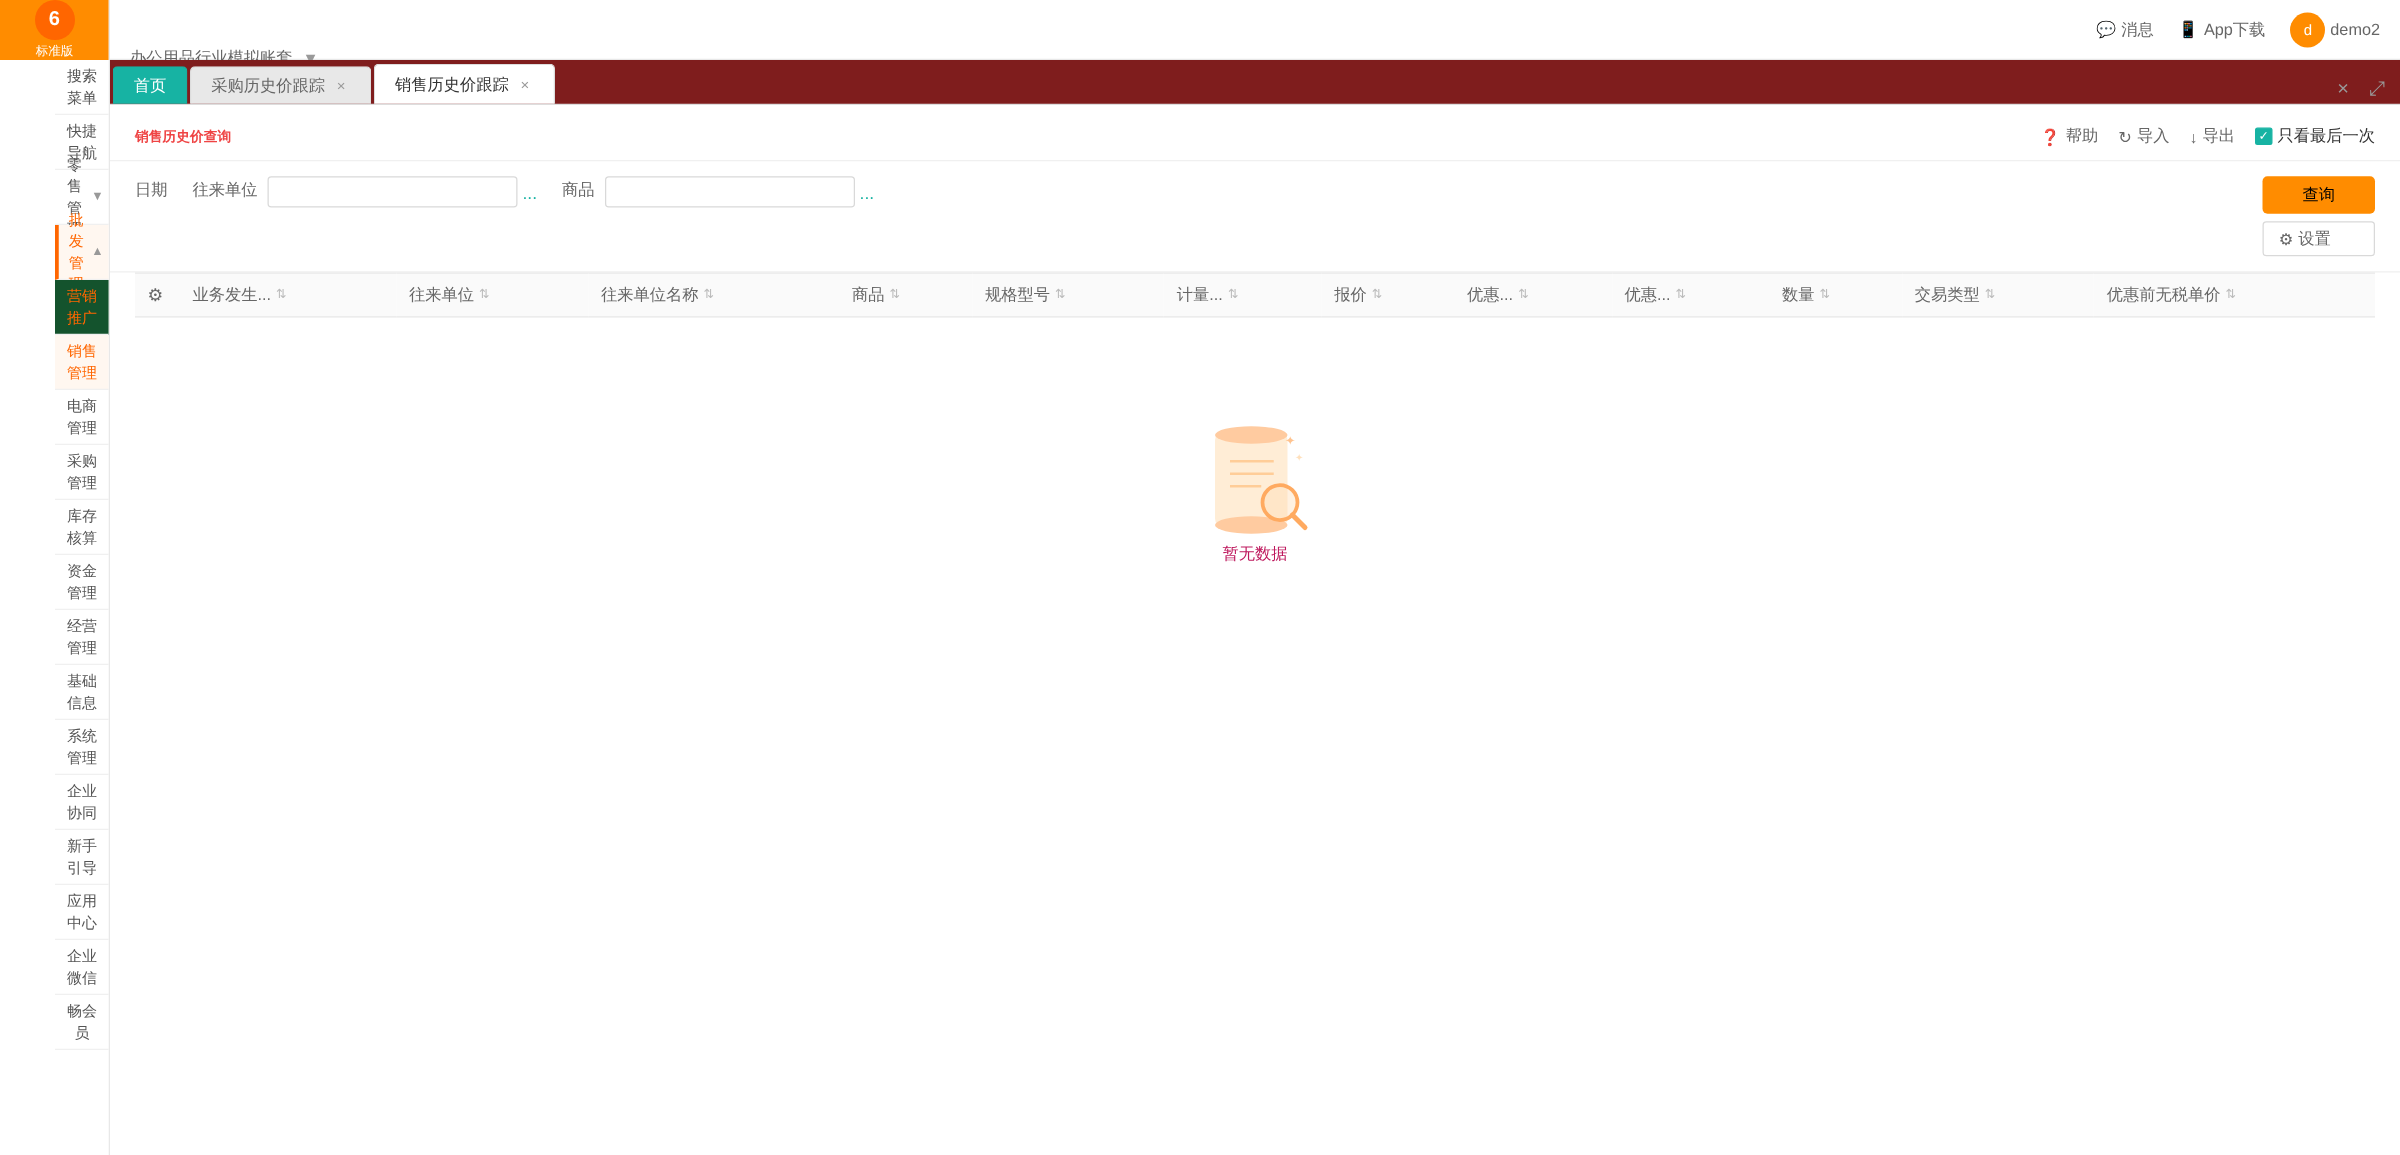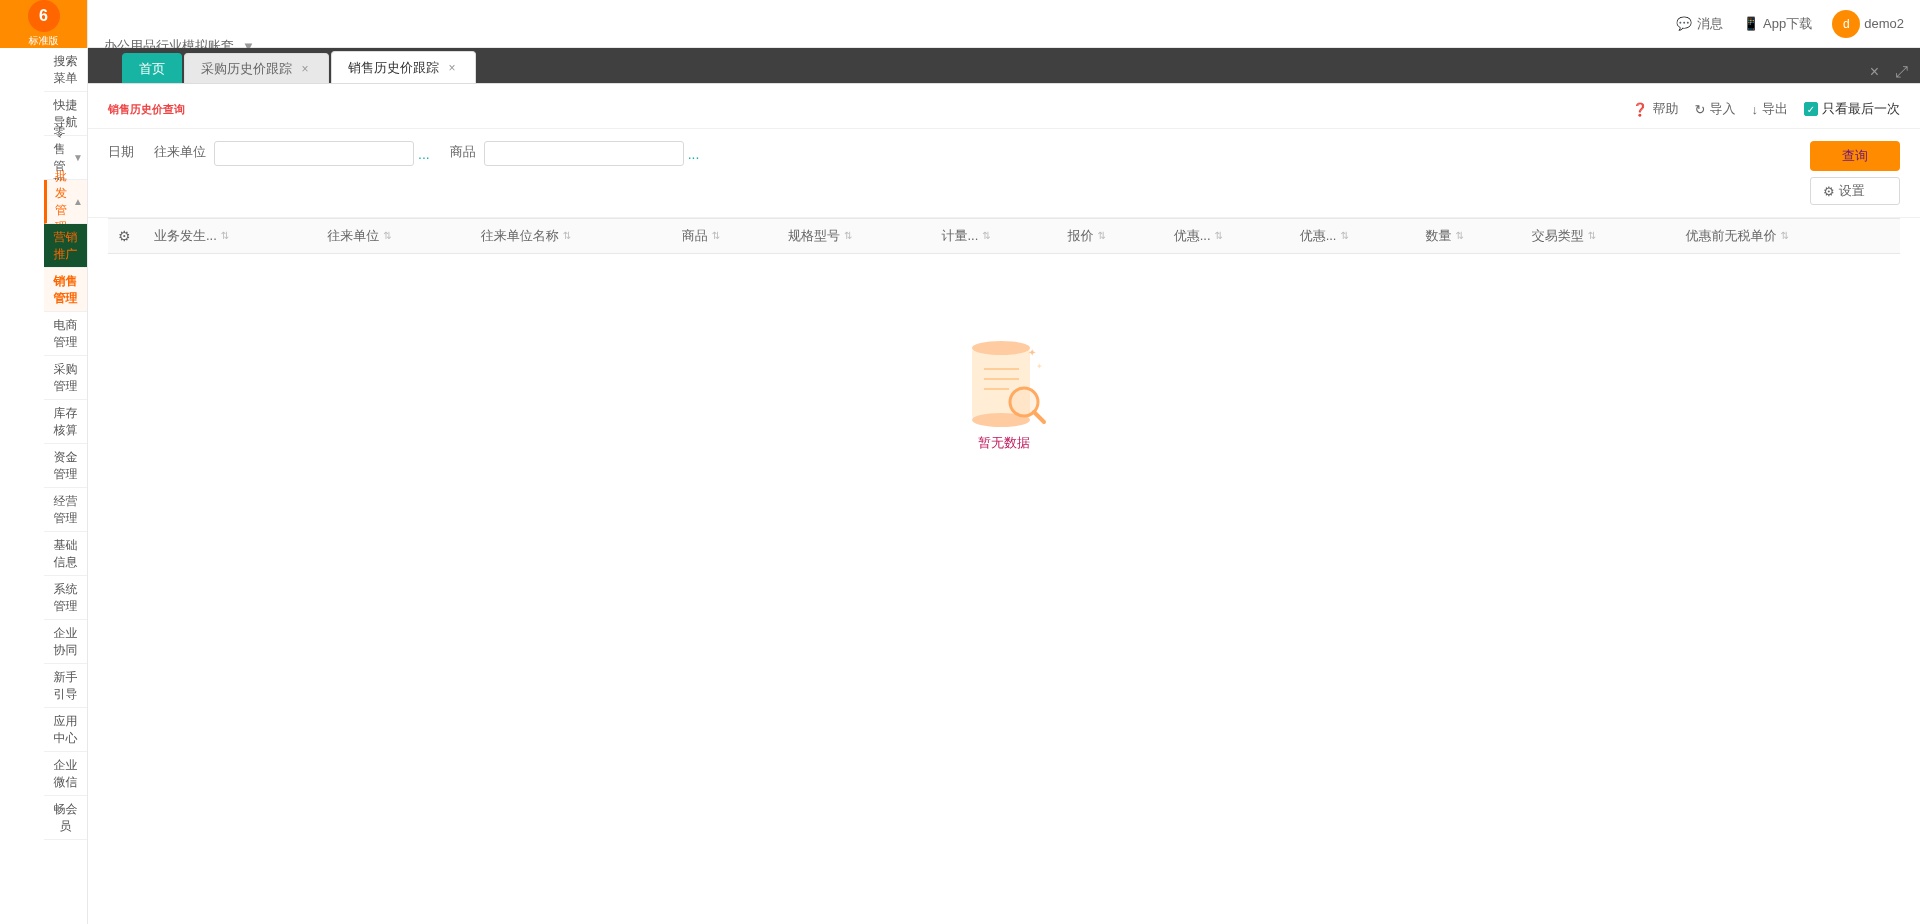--- a/index.html
+++ b/index.html
@@ -20,21 +20,21 @@
     
     .topbar { height: 48px; background: #fff; border-bottom: 1px solid #e8e8e8; display: flex; align-items: center; padding: 0 16px; justify-content: space-between; }
     .topbar-left { display: flex; align-items: center; gap: 8px; margin-top: 45px; }
     .topbar-title { font-size: 13px; color: #666; }
     .topbar-dropdown { color: #999; cursor: pointer; }
     .topbar-right { display: flex; align-items: center; gap: 20px; }
     .topbar-action { display: flex; align-items: center; gap: 4px; color: #666; cursor: pointer; font-size: 13px; }
     .avatar { width: 28px; height: 28px; border-radius: 50%; background: #ff8c00; display: flex; align-items: center; justify-content: center; color: white; font-size: 12px; cursor: pointer; }
 
     
-    .tabbar { height: 36px; background: #404040; display: flex; align-items: flex-end; border-bottom: 1px solid #ddd; padding-left: 32px; }
+    .tabbar { height: 36px; background: #7f1d1d; display: flex; align-items: flex-end; border-bottom: 1px solid #ddd; }
     .tab { height: 30px; padding: 0 16px; display: flex; align-items: center; gap: 6px; font-size: 13px; cursor: pointer; border-radius: 4px 4px 0 0; border: 1px solid #ddd; border-bottom: none; background: #e8e8e8; color: #666; margin-left: 2px; }
     .tab.active { background: #fff; color: #333; border-color: #ddd; height: 32px; }
     .tab-close { font-size: 12px; color: #999; cursor: pointer; display: flex; align-items: center; justify-content: center; width: 14px; height: 14px; border-radius: 50%; }
     .tab-home { background: #17b3a3; color: white; border-color: #17b3a3; }
     .tabbar-actions { margin-left: auto; display: flex; align-items: center; padding: 0 8px; gap: 8px; }
     .tabbar-action-btn { color: #999; cursor: pointer; font-size: 16px; padding: 2px 4px; }
 
     
     .page-content { flex: 1; background: #fff; overflow: auto; }
 
@@ -51,21 +51,21 @@
     .filter-group { display: flex; align-items: flex-start; gap: 8px; }
     .filter-label { color: #666; font-size: 13px; white-space: nowrap; padding-top: 2px; }
     .filter-date-options { display: flex; flex-direction: column; gap: 4px; }
     .date-buttons { display: flex; align-items: center; gap: 4px; }
     .date-btn { padding: 2px 8px; border: 1px solid #d9d9d9; border-radius: 3px; cursor: pointer; font-size: 12px; color: #666; background: #fff; }
     .date-btn.active { background: #17b3a3; color: white; border-color: #17b3a3; border-radius: 10px; }
     .date-range { font-size: 12px; color: #999; margin-top: 2px; }
     .filter-input-group { display: flex; align-items: center; gap: 4px; }
     .filter-input { border: 1px solid #d9d9d9; border-radius: 3px; padding: 4px 8px; font-size: 13px; color: #333; width: 200px; background: #fff; outline: none; }
     .filter-dots { color: #17b3a3; cursor: pointer; font-size: 14px; }
-    .query-btn { background: #ff8c00; color: #701a75; border: none; border-radius: 4px; padding: 6px 32px; cursor: pointer; font-size: 13px; }
+    .query-btn { background: #ff8c00; color: #000000; border: none; border-radius: 4px; padding: 6px 32px; cursor: pointer; font-size: 13px; }
     .settings-btn { display: flex; align-items: center; gap: 4px; color: #666; cursor: pointer; font-size: 13px; border: 1px solid #d9d9d9; border-radius: 3px; padding: 4px 12px; background: #fff; }
     .filter-actions { display: flex; flex-direction: column; gap: 6px; margin-left: auto; }
 
     
     .table-wrapper { padding: 0 20px; }
     .table { width: 100%; border-collapse: collapse; font-size: 13px; }
     .table th { background: #fafafa; border-bottom: 1px solid #e8e8e8; border-top: 1px solid #e8e8e8; padding: 8px 10px; text-align: left; color: #666; font-weight: normal; white-space: nowrap; cursor: pointer; user-select: none; }
     .th-content { display: flex; align-items: center; gap: 4px; }
     .sort-icon { color: #bbb; font-size: 10px; display: flex; flex-direction: column; line-height: 1; }
     .settings-col { width: 36px; }
@@ -103,21 +103,21 @@
   </div>
   <div class="sidebar-item" style="background:#fff7f0; color:#ff6600; border-left: 3px solid #ff6600;">
     <div class="sidebar-item-with-arrow">
       <span>批发管理</span>
       <span class="sidebar-arrow">▲</span>
     </div>
   </div>
   <div class="sidebar-item" style="background:#14532d; color:#ff6600;">
     <span>营销推广</span>
   </div>
-  <div class="sidebar-item" style="background:#fff7f0; color:#ff6600;font-weight:bold;">
+  <div class="sidebar-item" style="background:#fff7f0; color:#ff6600;">
     <span>销售管理</span>
   </div>
   <div class="sidebar-item">
     <span>电商管理</span>
   </div>
   <div class="sidebar-item">
     <span>采购管理</span>
   </div>
   <div class="sidebar-item">
     <span>库存核算</span>

